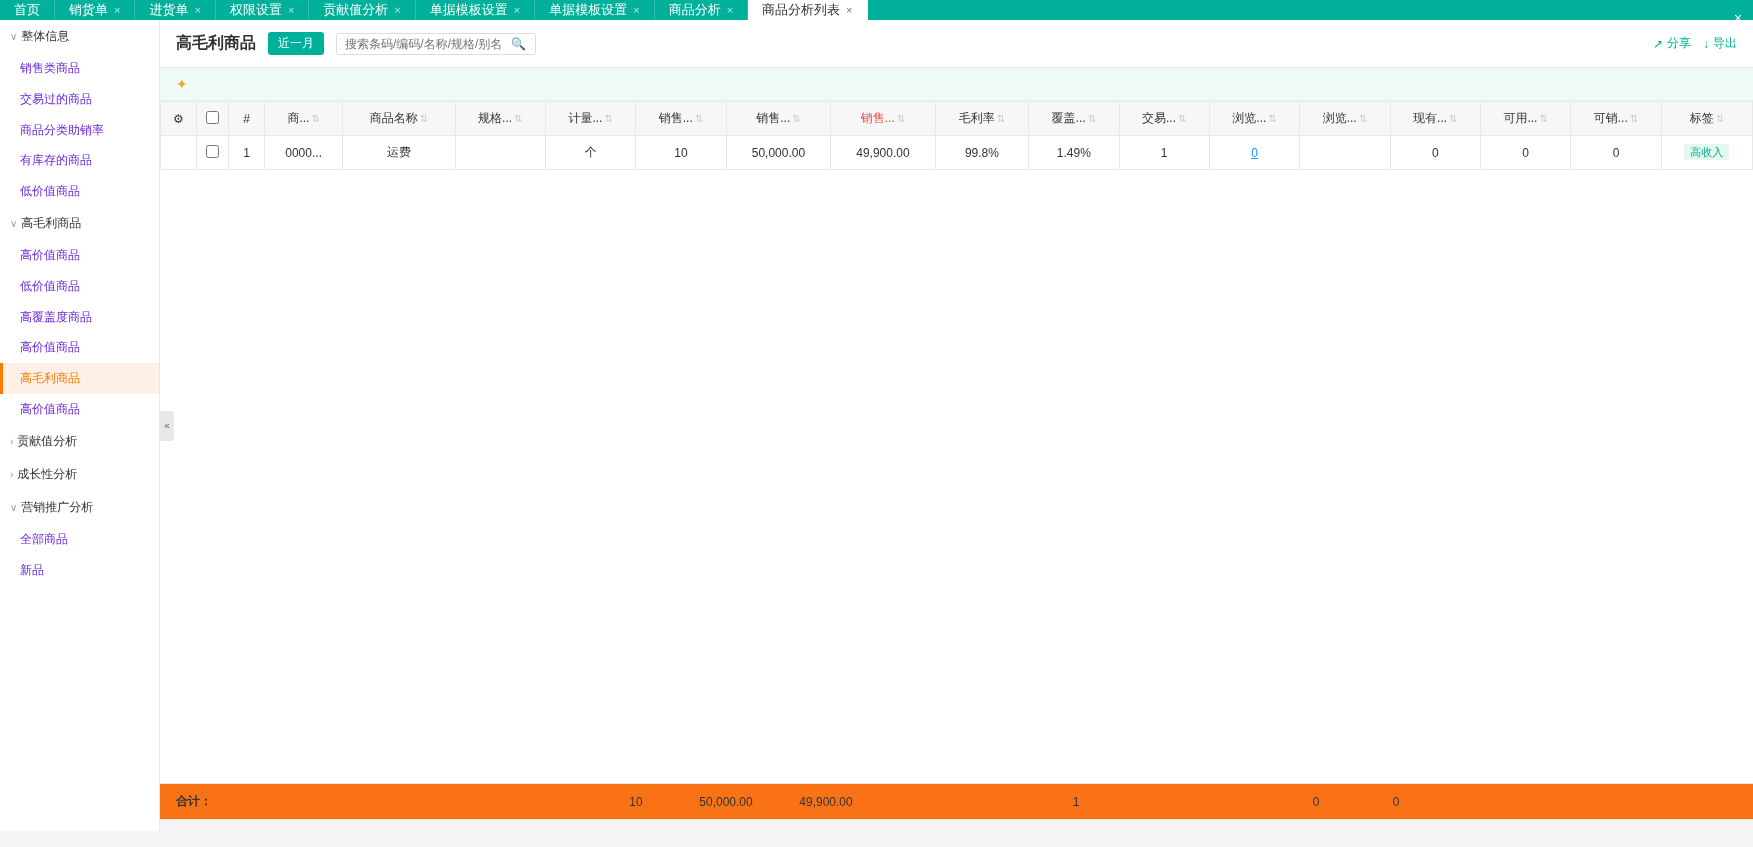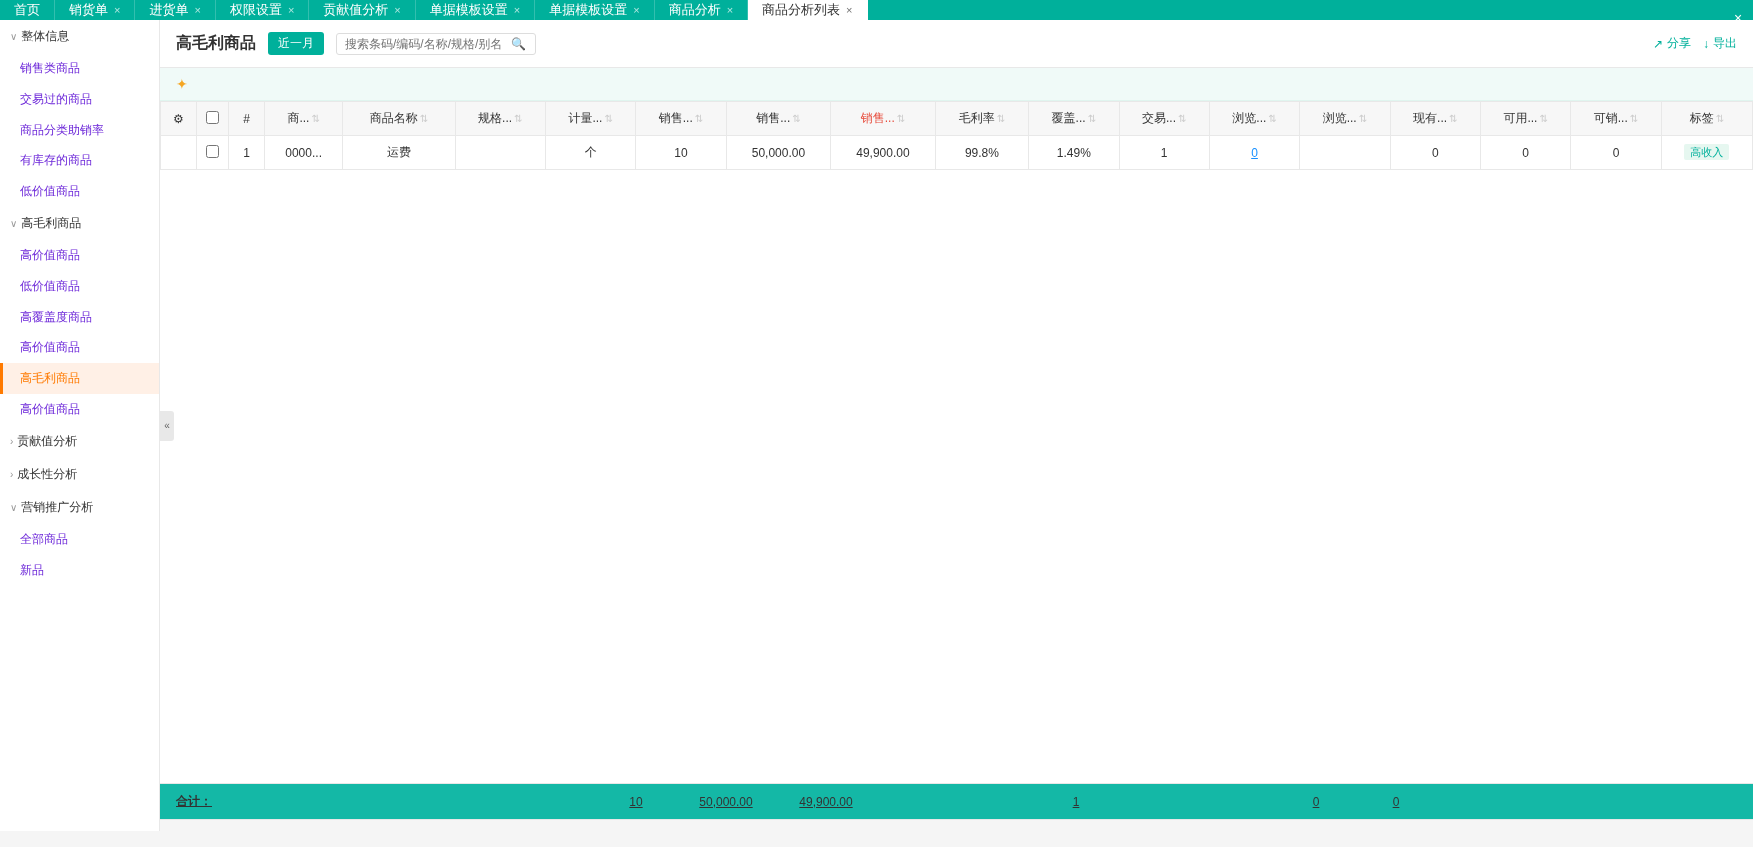--- a/index.html
+++ b/index.html
@@ -233,29 +233,28 @@
       cursor: pointer;
       text-decoration: underline;
     }
     .checkbox-col {
       width: 32px;
     }
 
     
     .table-footer {
       border-top: 1px solid #e8e8e8;
-      background: #14b8a6;
+      background: #f97316;
       padding: 8px 16px;
       display: flex;
       align-items: center;
       gap: 0;
       font-size: 12px;
       color: #333;
       min-height: 36px;
-      text-decoration: underline;
     }
     .footer-label {
       min-width: 60px;
       font-weight: bold;
     }
     .footer-values {
       display: flex;
       flex: 1;
       gap: 0;
     }

